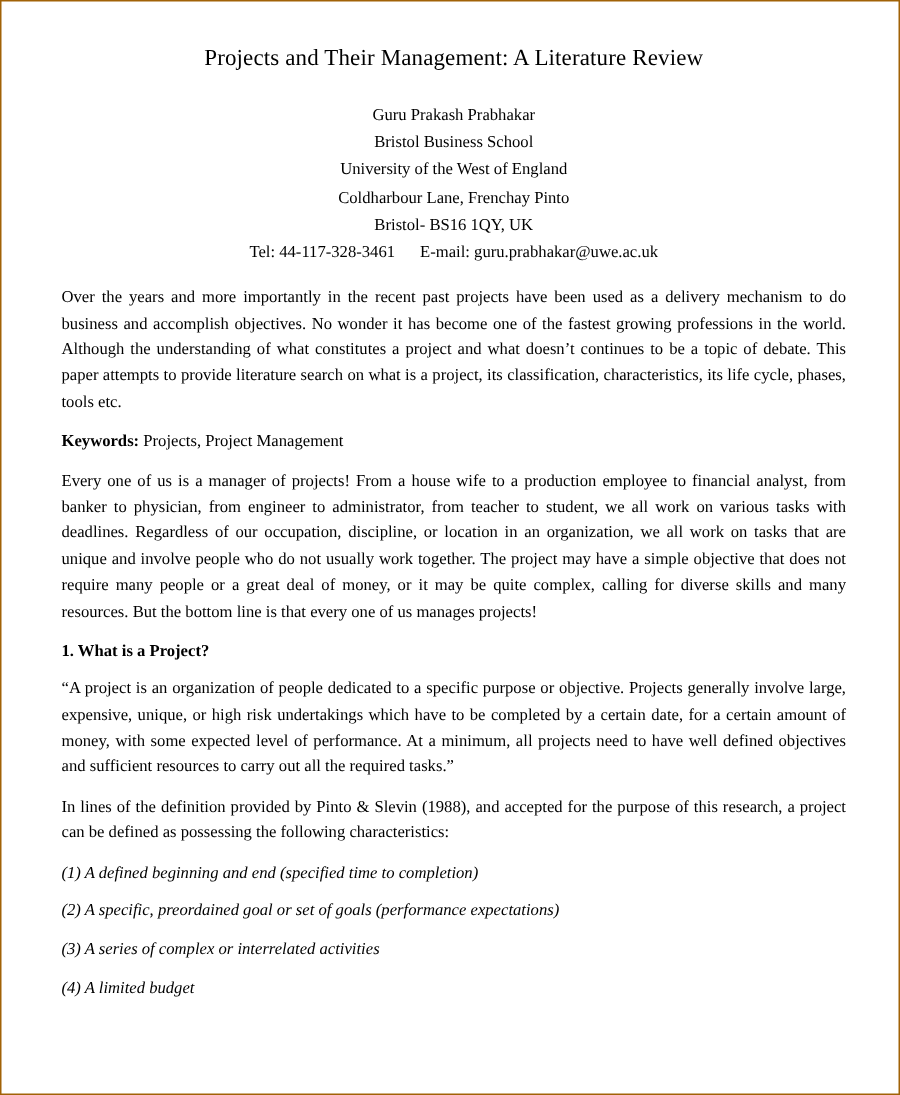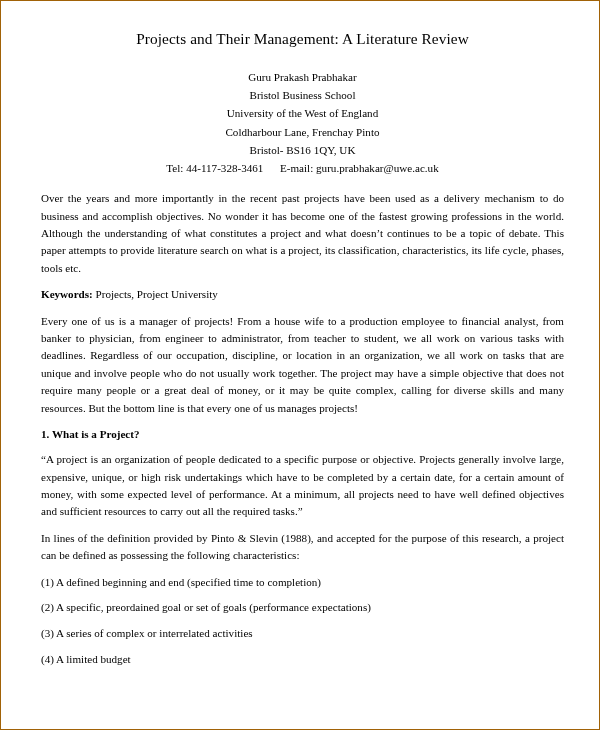--- a/index.html
+++ b/index.html
@@ -68,41 +68,42 @@
     margin: 3px 0 8px 0;
   }
   .list-block {
     margin: 0 0 2px 0;
   }
   .list-item {
     font-size: 11.1px;
     line-height: 17.4px;
     margin: 0 0 8.5px 0;
     text-align: left;
+    font-style: italic;
   }
 </style>
 </head>
 <body>
 
 <div class="page">
 
   <h1 class="doc-title">Projects and Their Management: A Literature Review</h1>
 
   <div class="affiliation-block">
     <div class="affiliation-line">Guru Prakash Prabhakar</div>
     <div class="affiliation-line">Bristol Business School</div>
     <div class="affiliation-line">University of the West of England</div>
     <div class="affiliation-line">Coldharbour Lane, Frenchay Pinto</div>
     <div class="affiliation-line">Bristol- BS16 1QY, UK</div>
     <div class="affiliation-line">Tel: 44-117-328-3461      E-mail: guru.prabhakar@uwe.ac.uk</div>
   </div>
 
   <p class="body-par">Over the years and more importantly in the recent past projects have been used as a delivery mechanism to do business and accomplish objectives. No wonder it has become one of the fastest growing professions in the world. Although the understanding of what constitutes a project and what doesn’t continues to be a topic of debate. This paper attempts to provide literature search on what is a project, its classification, characteristics, its life cycle, phases, tools etc.</p>
 
-  <p class="keywords-par"><span class="keywords-label">Keywords:</span><span> Projects, Project University</span></p>
+  <p class="keywords-par"><span class="keywords-label">Keywords:</span><span> Projects, Project Management</span></p>
 
   <p class="body-par">Every one of us is a manager of projects! From a house wife to a production employee to financial analyst, from banker to physician, from engineer to administrator, from teacher to student, we all work on various tasks with deadlines. Regardless of our occupation, discipline, or location in an organization, we all work on tasks that are unique and involve people who do not usually work together. The project may have a simple objective that does not require many people or a great deal of money, or it may be quite complex, calling for diverse skills and many resources. But the bottom line is that every one of us manages projects!</p>
 
   <div class="heading-num">1. What is a Project?</div>
 
 
   <p class="body-par">“A project is an organization of people dedicated to a specific purpose or objective. Projects generally involve large, expensive, unique, or high risk undertakings which have to be completed by a certain date, for a certain amount of money, with some expected level of performance. At a minimum, all projects need to have well defined objectives and sufficient resources to carry out all the required tasks.”</p>
 
   <p class="body-par">In lines of the definition provided by Pinto &amp; Slevin (1988), and accepted for the purpose of this research, a project can be defined as possessing the following characteristics:</p>
 

